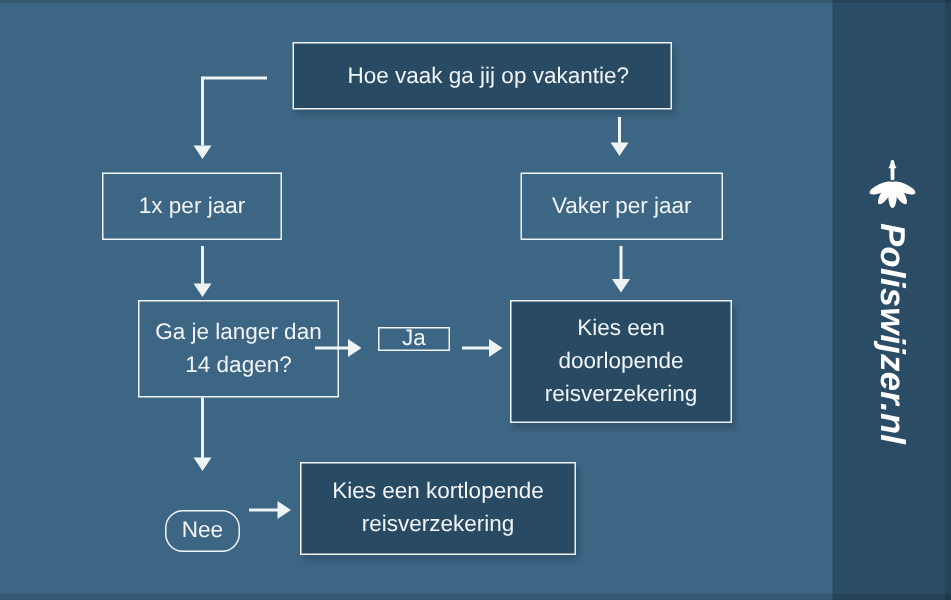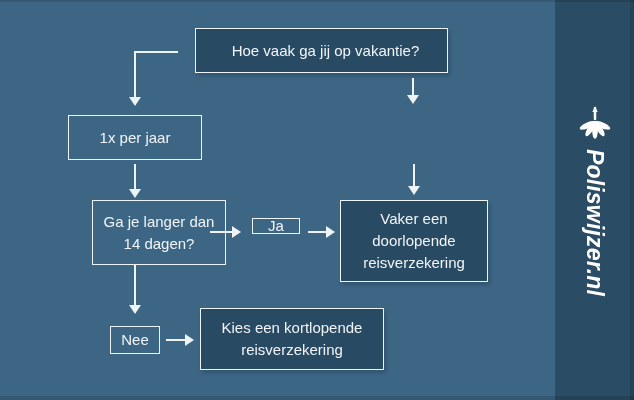--- a/index.html
+++ b/index.html
@@ -62,24 +62,27 @@
     <span>Hoe vaak ga jij op vakantie?</span>
   </div>
 
   <div class="edge" style="left:135px;top:51px;width:43px;height:2px;"></div>
   <div class="edge" style="left:134px;top:51px;width:2px;height:46px;"></div>
   <div class="ah ah-down" style="left:129px;top:97px;"></div>
 
   <div class="edge" style="left:412px;top:78px;width:2px;height:19px;"></div>
   <div class="ah ah-down" style="left:407px;top:95px;"></div>
 
-  <div class="node" style="left:68px;top:115px;width:134px;height:45px;">
+  <div class="node" style="left:68px;top:115px;width:120px;height:45px;">
     <span>1x per jaar</span>
   </div>
 
+  <div class="node" style="left:347px;top:115px;width:135px;height:45px;">
+    <span>Vaker per jaar</span>
+  </div>
 
   <div class="edge" style="left:134px;top:164px;width:2px;height:27px;"></div>
   <div class="ah ah-down" style="left:129px;top:189px;"></div>
 
   <div class="node" style="left:68px;top:200px;width:134px;height:65px;margin-left:24px;">
     <span>Ga je langer dan 14 dagen?</span>
   </div>
 
   <div class="edge" style="left:210px;top:231px;width:23px;height:2px;"></div>
   <div class="ah ah-right" style="left:232px;top:226px;"></div>
@@ -88,27 +91,27 @@
     <span>Ja</span>
   </div>
 
   <div class="edge" style="left:308px;top:231px;width:19px;height:2px;"></div>
   <div class="ah ah-right" style="left:326px;top:226px;"></div>
 
   <div class="edge" style="left:413px;top:164px;width:2px;height:22px;"></div>
   <div class="ah ah-down" style="left:408px;top:186px;"></div>
 
   <div class="node node--dark" style="left:340px;top:200px;width:148px;height:82px;">
-    <span>Vaker een doorlopende reisverzekering</span>
+    <span>Kies een doorlopende reisverzekering</span>
   </div>
 
   <div class="edge" style="left:134px;top:265px;width:2px;height:42px;"></div>
   <div class="ah ah-down" style="left:129px;top:305px;"></div>
 
-  <div class="node" style="left:110px;top:326px;width:50px;height:28px;">
+  <div class="node" style="left:110px;top:340px;width:50px;height:28px;border-radius:12px;">
     <span>Nee</span>
   </div>
 
   <div class="edge" style="left:166px;top:339px;width:20px;height:2px;"></div>
   <div class="ah ah-right" style="left:185px;top:334px;"></div>
 
   <div class="node node--dark" style="left:200px;top:308px;width:184px;height:62px;">
     <span>Kies een kortlopende reisverzekering</span>
   </div>
 

